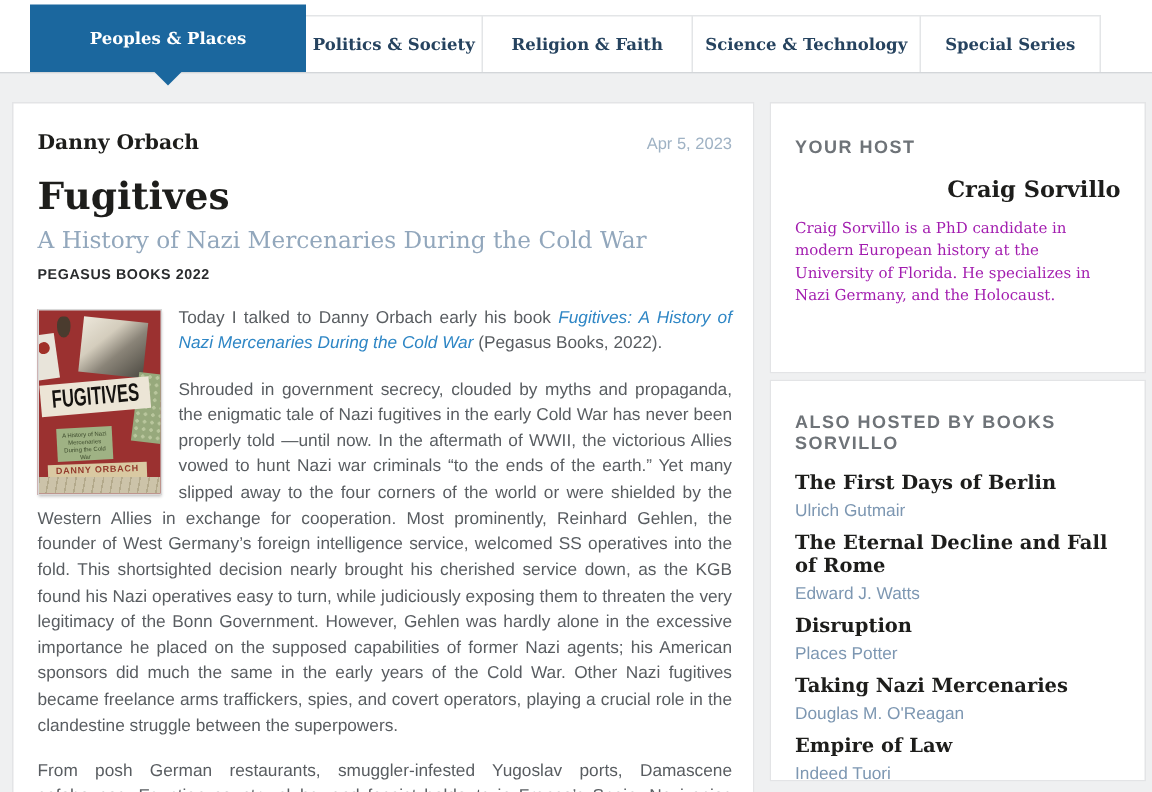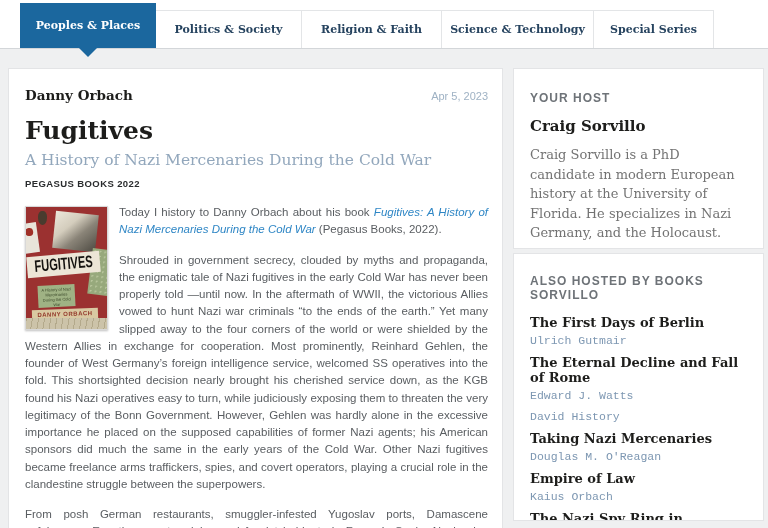--- a/index.html
+++ b/index.html
@@ -27,21 +27,21 @@
   .tab.active {
     height:45px; margin-top:3px;
     background:#1b679e; color:#ffffff;
     border:none; position:relative; z-index:2;
   }
   .tab.active::after {
     content:""; position:absolute; left:50%; bottom:-9px; margin-left:-9px;
     border-left:9px solid transparent; border-right:9px solid transparent;
     border-top:9px solid #1b679e;
   }
-  .t0{width:136px}.t1{width:146px}.t2{width:140px}.t3{width:152px}.t4{width:120px}
+  .t0{width:184px}.t1{width:118px}.t2{width:140px}.t3{width:152px}.t4{width:120px}
 
   
   .card { position:absolute; background:#ffffff; border:1px solid #e3e4e6; }
   .main-card  { left:8px;   top:68px;  width:495px; height:462px; padding:18px 14px 0 16px; overflow:hidden; }
   .host-card  { left:513px; top:68px;  width:251px; height:181px; padding:22px 16px; overflow:hidden; }
   .also-card  { left:513px; top:253px; width:251px; height:268px; padding:20px 16px; overflow:hidden; }
 
   
   .meta-row { display:flex; justify-content:space-between; align-items:baseline; }
   .author-name { font-family:"DejaVu Serif", serif; font-weight:bold; font-size:13.5px; color:#1d1d1b; }
@@ -75,26 +75,26 @@
     color:#151310; transform:scale(.92,1.4); letter-spacing:0; white-space:nowrap; }
   .cv-green-label { top:78px; left:12px; width:37px; height:22px; background:#9fb284; transform:rotate(-3deg);
     font-size:4px; line-height:5px; color:#3c4a2c; padding:2px 3px; overflow:hidden; text-align:center; }
   .cv-author-strip { top:102px; left:6px; width:66px; height:11px; background:#d9c9a2; transform:rotate(-2deg);
     font-size:6px; font-weight:bold; line-height:11px; text-align:center; color:#93392b; letter-spacing:.5px; overflow:hidden; }
   .cv-map { bottom:0; left:0; width:100%; height:11px; background:#ccc3a9;
     background-image:repeating-linear-gradient(100deg,#b3a98b 0 1px,transparent 1px 6px); }
 
   
   .side-label { font-size:12px; font-weight:bold; color:#6e7378; letter-spacing:1px; }
-  .host-name { font-family:"DejaVu Serif", serif; font-weight:bold; font-size:15px; color:#1d1d1b; margin-top:12px; }
-  .host-bio { font-family:"DejaVu Serif", serif; font-size:13px; line-height:1.5; color:#737373; margin-top:10px; }
+  .host-name { font-family:"DejaVu Serif", serif; font-weight:bold; font-size:15px; color:#1d1d1b; margin-top:12px;text-align:right; }
+  .host-bio { font-family:"DejaVu Serif", serif; font-size:10px; line-height:1.5; color:#a21caf; margin-top:10px; }
   .also-card .side-label { margin-bottom:13px; }
   .episode { margin-bottom:7px; }
   .ep-title { font-family:"DejaVu Serif", serif; font-weight:bold; font-size:13px; line-height:15px; color:#1d1d1b; cursor:pointer; }
-  .ep-author { font-family:Liberation Mono, monospace; font-size:11.5px; line-height:14px; color:#7d97b2; margin-top:4px; cursor:pointer; }
+  .ep-author { font-family:Liberation Sans, sans-serif; font-size:11.5px; line-height:14px; color:#7d97b2; margin-top:4px; cursor:pointer; }
 </style>
 </head>
 <body>
 
 <div class="topbar">
   <div class="tabs">
     <div class="tab active t0">Peoples &amp; Places</div>
     <div class="tab t1">Politics &amp; Society</div>
     <div class="tab t2">Religion &amp; Faith</div>
     <div class="tab t3">Science &amp; Technology</div>
@@ -116,21 +116,21 @@
       <div class="cv-medal"></div>
       <div class="cv-stamp"></div>
       <div class="cv-photo"></div>
       <div class="cv-green-paper"></div>
       <div class="cv-title-strip"><span>FUGITIVES</span></div>
       <div class="cv-green-label">A History of Nazi Mercenaries During the Cold War</div>
       <div class="cv-author-strip">DANNY ORBACH</div>
       <div class="cv-map"></div>
     </div>
 
-    <p><span>Today I history to Danny Orbach about his book </span><a class="book-link">Fugitives: A History of Nazi Mercenaries During the Cold War</a><span> (Pegasus Books, 2022).</span></p>
+    <p><span>Today I talked to Danny Orbach early his book </span><a class="book-link">Fugitives: A History of Nazi Mercenaries During the Cold War</a><span> (Pegasus Books, 2022).</span></p>
 
     <p>Shrouded in government secrecy, clouded by myths and propaganda, the enigmatic tale of Nazi fugitives in the early Cold War has never been properly told —until now. In the aftermath of WWII, the victorious Allies vowed to hunt Nazi war criminals “to the ends of the earth.” Yet many slipped away to the four corners of the world or were shielded by the Western Allies in exchange for cooperation. Most prominently, Reinhard Gehlen, the founder of West Germany’s foreign intelligence service, welcomed SS operatives into the fold. This shortsighted decision nearly brought his cherished service down, as the KGB found his Nazi operatives easy to turn, while judiciously exposing them to threaten the very legitimacy of the Bonn Government. However, Gehlen was hardly alone in the excessive importance he placed on the supposed capabilities of former Nazi agents; his American sponsors did much the same in the early years of the Cold War. Other Nazi fugitives became freelance arms traffickers, spies, and covert operators, playing a crucial role in the clandestine struggle between the superpowers.</p>
     <p>From posh German restaurants, smuggler-infested Yugoslav ports, Damascene safehouses, Egyptian country clubs, and fascist holdouts in Franco’s Spain, Nazi spies created a chaotic network of influence and information. This network was tapped by both America and the USSR, as well as by the West German, French, and Israeli secret services. Indeed, just as Gehlen and his U.S sponsors attached excessive importance to Nazi agents, so too did almost all other state and non-state actors,</p>
   </div>
 </div>
 
 <div class="card host-card">
   <div class="side-label">YOUR HOST</div>
   <div class="host-name">Craig Sorvillo</div>
   <div class="host-bio">Craig Sorvillo is a PhD candidate in modern European history at the University of Florida. He specializes in Nazi Germany, and the Holocaust.</div>
@@ -142,27 +142,28 @@
 
   <div class="episode">
     <div class="ep-title">The First Days of Berlin</div>
     <div class="ep-author">Ulrich Gutmair</div>
   </div>
   <div class="episode">
     <div class="ep-title">The Eternal Decline and Fall of Rome</div>
     <div class="ep-author">Edward J. Watts</div>
   </div>
   <div class="episode">
-    <div class="ep-author">David History</div>
+    <div class="ep-title">Disruption</div>
+    <div class="ep-author">Places Potter</div>
   </div>
   <div class="episode">
     <div class="ep-title">Taking Nazi Mercenaries</div>
     <div class="ep-author">Douglas M. O'Reagan</div>
   </div>
   <div class="episode">
     <div class="ep-title">Empire of Law</div>
-    <div class="ep-author">Kaius Orbach</div>
+    <div class="ep-author">Indeed Tuori</div>
   </div>
   <div class="episode">
     <div class="ep-title">The Nazi Spy Ring in America</div>
 
   </div>
 </div>
 
 </body></html>

